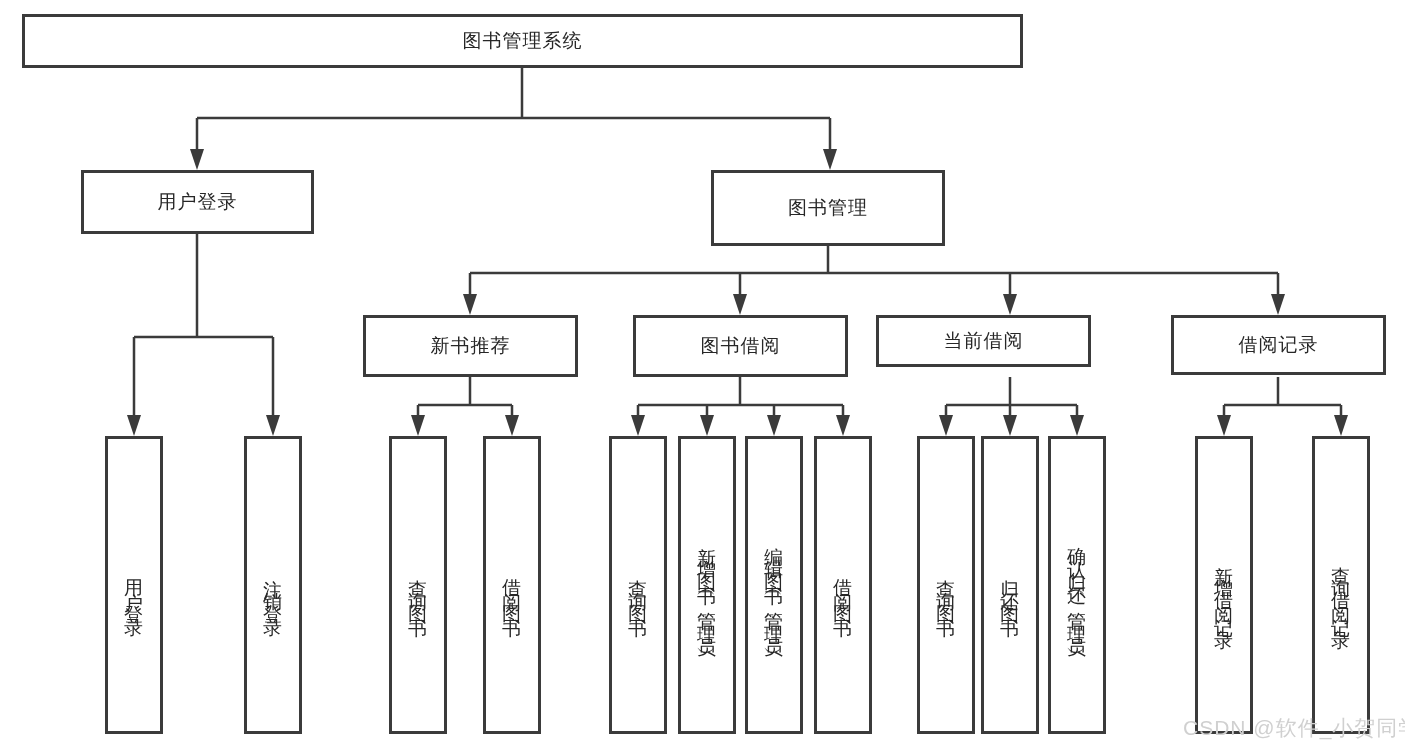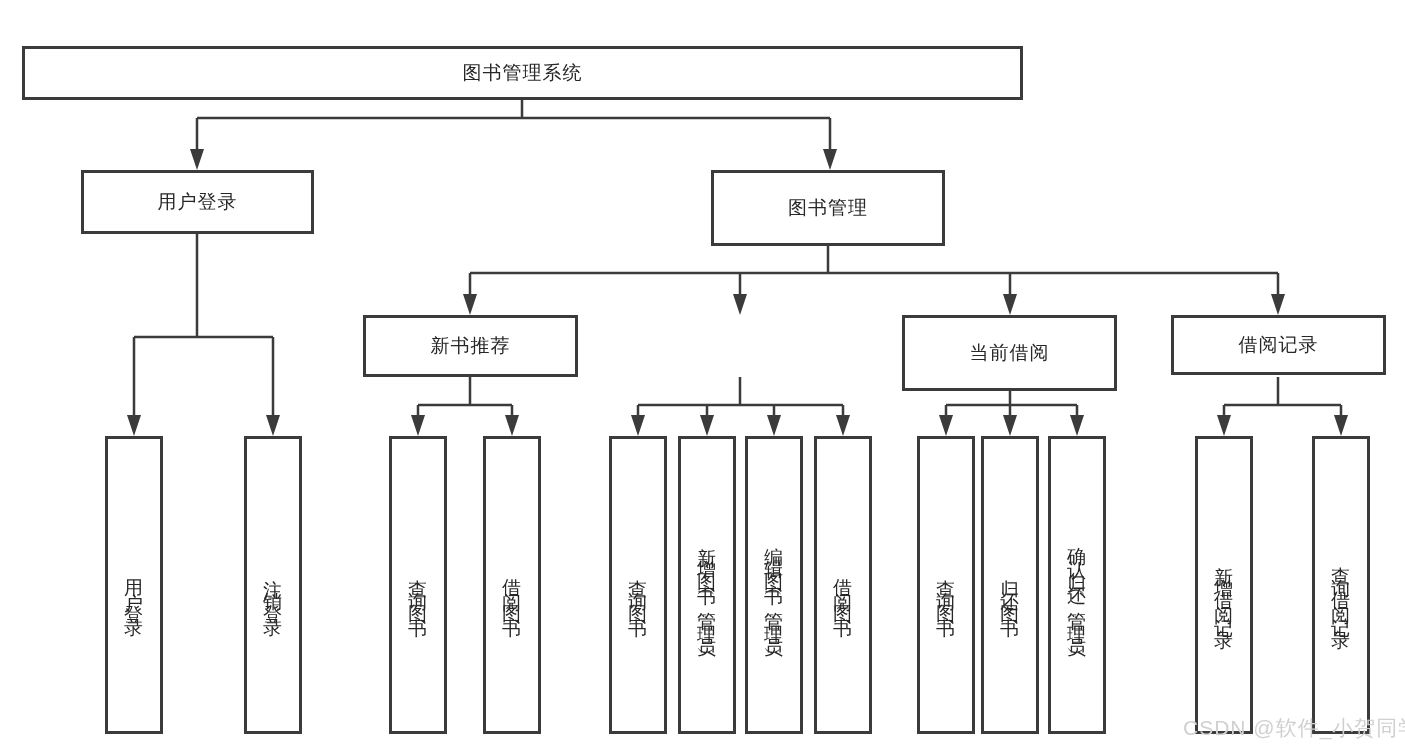--- a/index.html
+++ b/index.html
@@ -55,35 +55,38 @@
       <polygon points="767,415 781,415 774,436"></polygon>
       <polygon points="836,415 850,415 843,436"></polygon>
       <polygon points="939,415 953,415 946,436"></polygon>
       <polygon points="1003,415 1017,415 1010,436"></polygon>
       <polygon points="1070,415 1084,415 1077,436"></polygon>
       <polygon points="1217,415 1231,415 1224,436"></polygon>
       <polygon points="1334,415 1348,415 1341,436"></polygon>
     </g>
   </svg>
 
-  <div class="node hnode" style="left:22px;top:14px;width:1001px;height:54px;margin-top:32px;">
+  <div class="node hnode" style="left:22px;top:14px;width:1001px;height:54px;">
     <span>图书管理系统</span>
   </div>
 
   <div class="node hnode" style="left:81px;top:170px;width:233px;height:64px;">
     <span>用户登录</span>
   </div>
   <div class="node hnode" style="left:711px;top:170px;width:234px;height:76px;">
     <span>图书管理</span>
   </div>
 
   <div class="node hnode" style="left:363px;top:315px;width:215px;height:62px;align-items:center;">
     <span>新书推荐</span>
   </div>
-  <div class="node hnode" style="left:902px;top:315px;width:215px;height:76px;">
+  <div class="node hnode" style="left:633px;top:315px;width:215px;height:62px;">
+    <span>图书借阅</span>
+  </div>
+  <div class="node hnode" style="left:876px;top:315px;width:215px;height:52px;">
     <span>当前借阅</span>
   </div>
   <div class="node hnode" style="left:1171px;top:315px;width:215px;height:60px;">
     <span>借阅记录</span>
   </div>
 
   <div class="node vnode" style="left:105px;top:436px;width:58px;height:298px;">
     <span>用户登录</span>
   </div>
   <div class="node vnode" style="left:244px;top:436px;width:58px;height:298px;">

